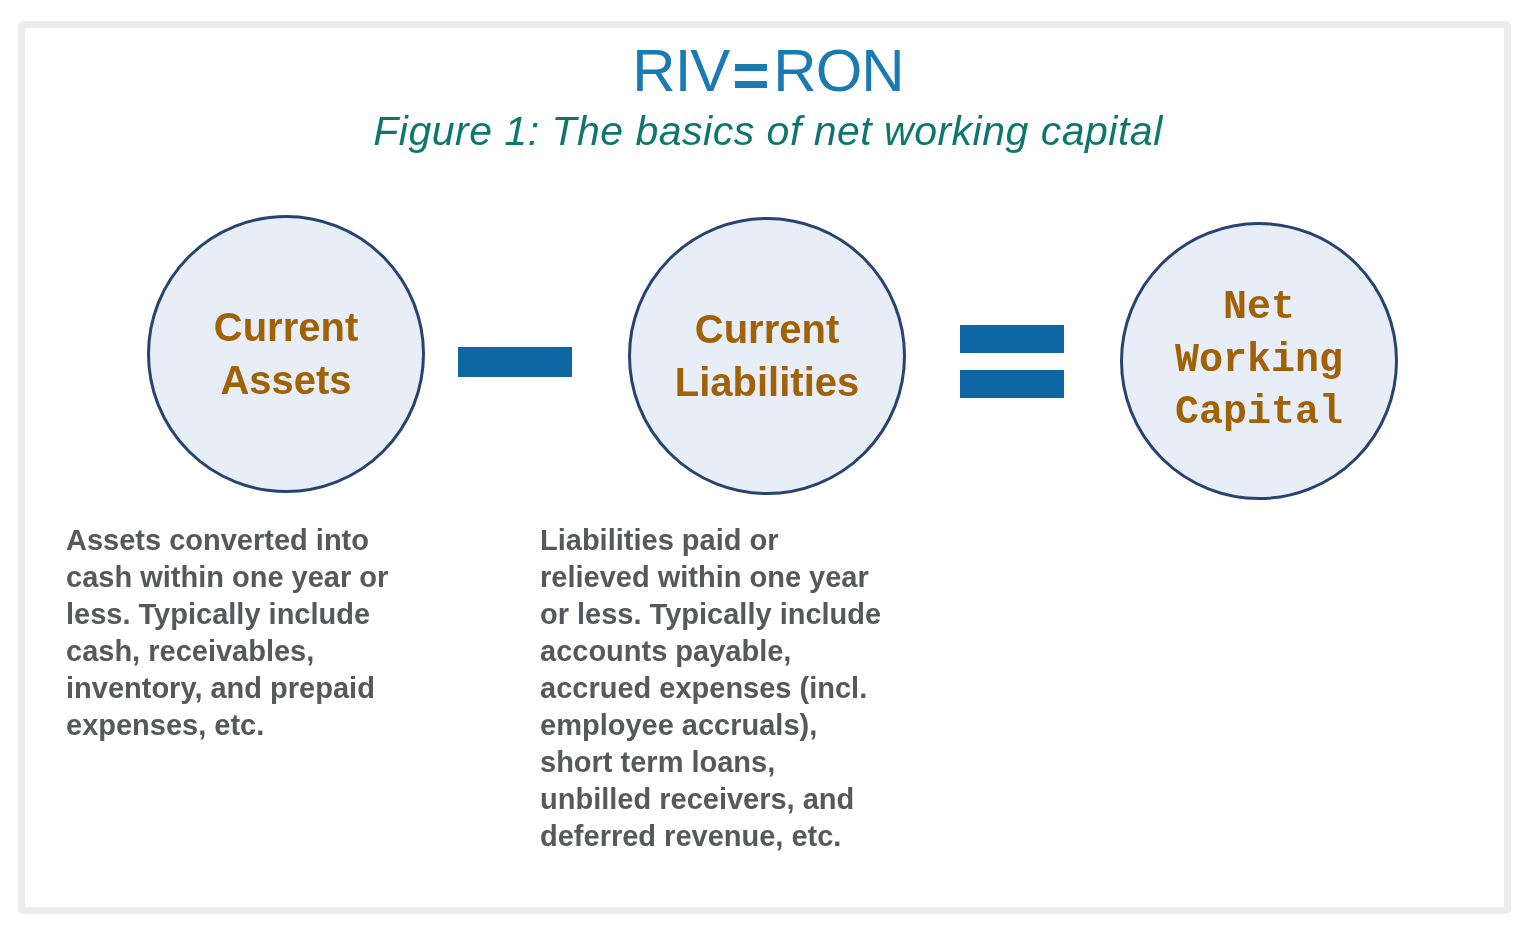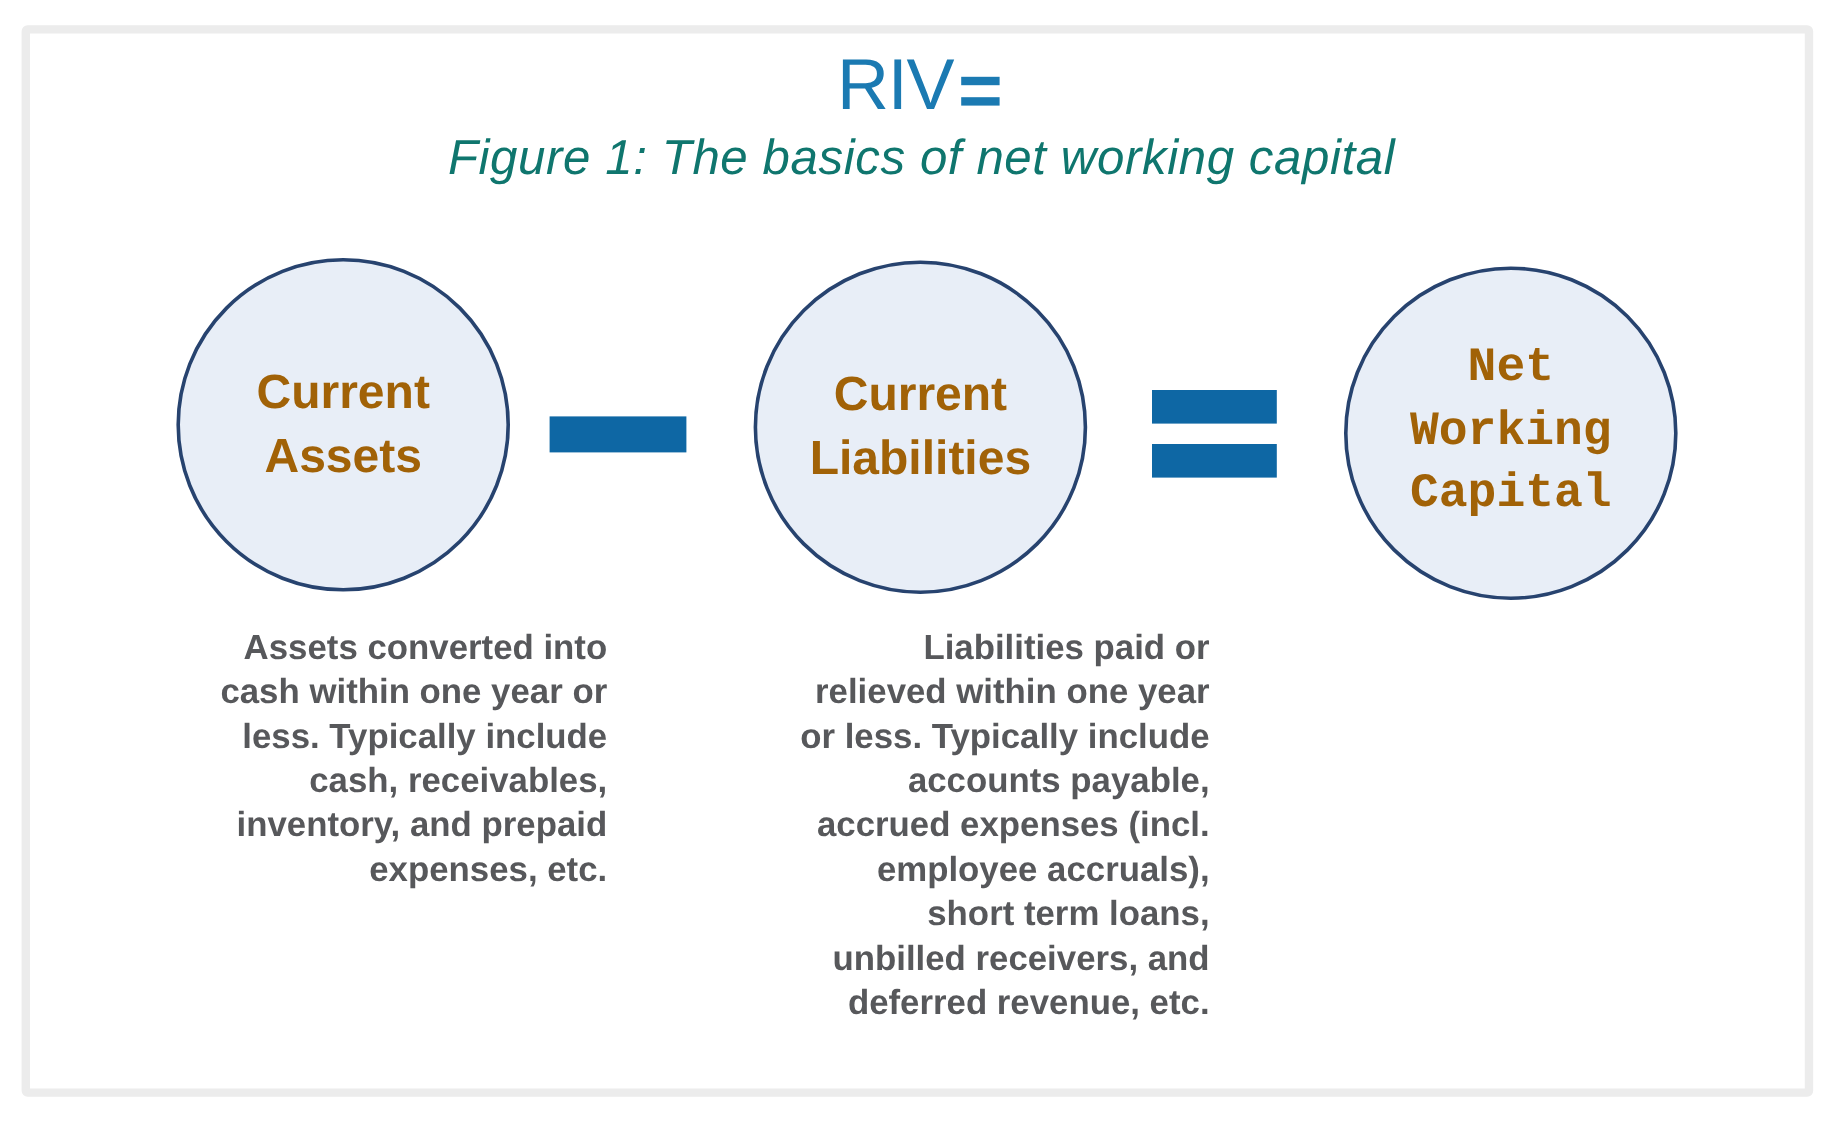--- a/index.html
+++ b/index.html
@@ -116,42 +116,43 @@
     display: block;
     width: 104px;
     height: 28px;
     background: #0e67a4;
   }
   
   .desc {
     position: absolute;
     top: 522px;
     width: 440px;
-    text-align: right;
+    text-align: left;
     font-size: 29px;
     font-weight: 700;
     line-height: 37px;
     color: #57585b;
   }
   .desc.d1 { left: 66px; }
-  .desc.d2 { left: 568px; }
+  .desc.d2 { left: 540px; }
 </style>
 </head>
 <body>
 
 <div class="canvas">
 
   <div class="frame"></div>
 
   <div class="logo">
     <span class="logo-txt">RIV</span>
     <span class="logo-e">
       <i class="bar"></i>
       <i class="bar"></i>
     </span>
+    <span class="logo-txt">RON</span>
   </div>
 
   <div class="title">Figure 1: The basics of net working capital</div>
 
   <div class="circle c1">
     <div class="circle-label">Current<br>Assets</div>
   </div>
 
   <div class="minus"></div>
 

